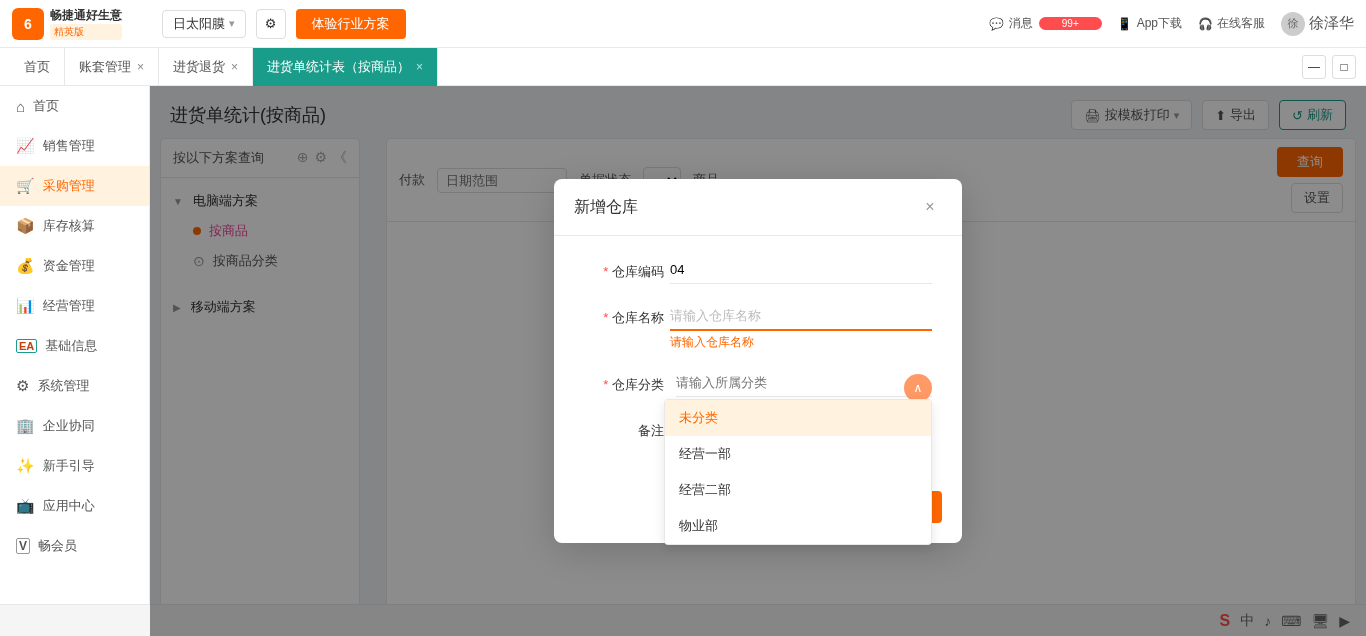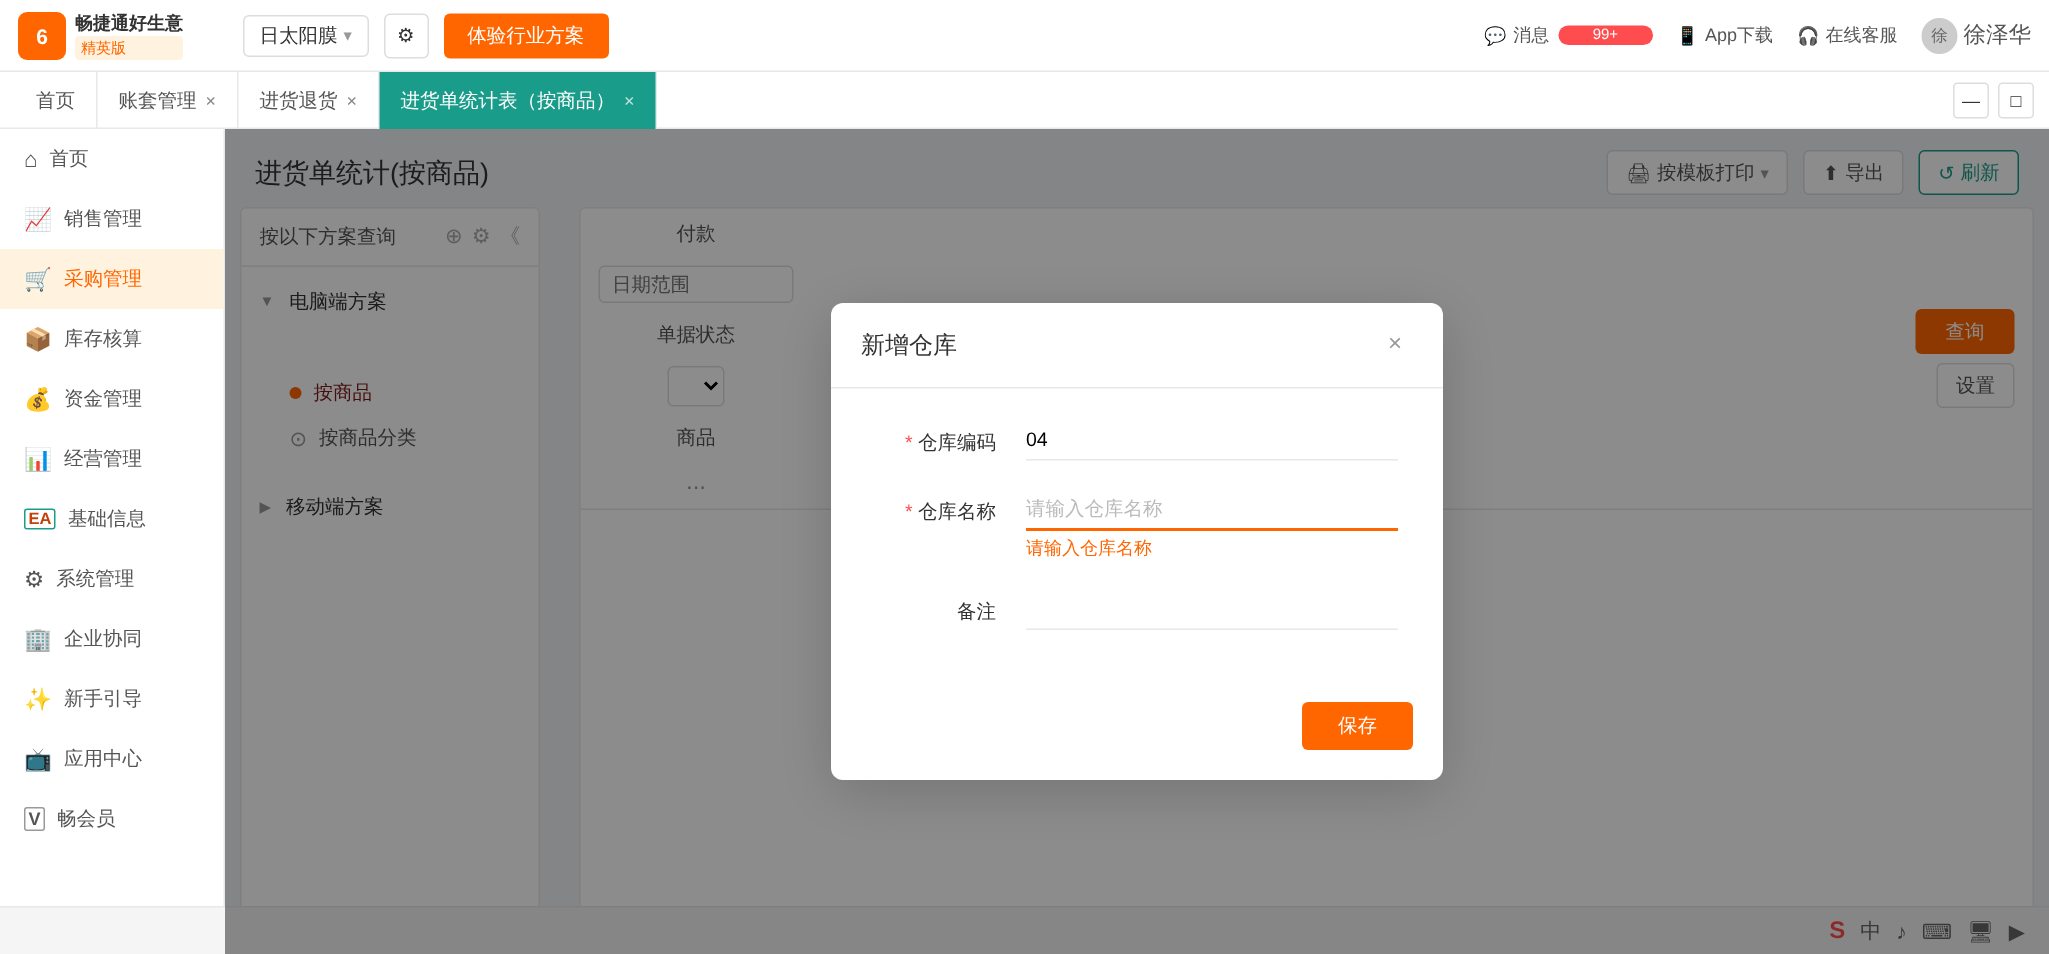--- a/index.html
+++ b/index.html
@@ -169,41 +169,41 @@
     .filter-icon-btn { cursor: pointer; color: #aaa; font-size: 14px; }
     .filter-section { padding: 8px 12px; }
     .filter-section-title {
       display: flex; align-items: center; gap: 6px;
       font-size: 13px; color: #333; padding: 6px 0; cursor: pointer;
     }
     .filter-item {
       display: flex; align-items: center; gap: 8px;
       padding: 6px 12px 6px 20px; cursor: pointer; font-size: 13px; color: #555;
     }
-    .filter-item.active { color: #7f1d1d; margin-top: 31px; }
+    .filter-item.active { color: #ec4899; }
     .filter-item .dot {
       width: 8px; height: 8px; border-radius: 50%;
     }
     .orange-dot { background: #ff6600; }
 
     
     .table-area {
       flex: 1;
       background: #fff;
       border-radius: 4px;
       border: 1px solid #e8e8e8;
       overflow: hidden;
       display: flex; flex-direction: column;
     }
     .table-toolbar {
       display: flex; align-items: center; justify-content: space-between;
       padding: 8px 12px;
       border-bottom: 1px solid #e8e8e8;
     }
-    .table-filters { display: flex; gap: 12px; align-items: center; flex-direction: column; }
+    .table-filters { display: flex; gap: 12px; align-items: center; }
     .filter-label { font-size: 13px; color: #555; }
     .filter-input {
       border: 1px solid #ddd; border-radius: 4px; padding: 4px 8px;
       font-size: 13px; width: 130px;
     }
     .filter-select {
       border: 1px solid #ddd; border-radius: 4px; padding: 4px 8px;
       font-size: 13px; background: #fff;
     }
     .query-btn {
@@ -249,21 +249,21 @@
     .form-row {
       display: flex; align-items: flex-start; margin-bottom: 18px;
       position: relative;
     }
     .form-label {
       width: 80px; text-align: right; padding-top: 7px;
       font-size: 13px; color: #333; flex-shrink: 0;
     }
     .required::before { content: '* '; color: #ff4d4f; }
     .form-control {
-      flex: 1; margin-left: 20px;
+      flex: 1; margin-left: 6px;
     }
     .form-input {
       width: 100%; border: none; border-bottom: 1px solid #e8e8e8;
       padding: 6px 0; font-size: 13px; outline: none;
     }
     .form-input.error-border { border-bottom: 2px solid #ff6600; }
     .form-input::placeholder { color: #bbb; }
     .error-msg {
       color: #ff6600; font-size: 12px; margin-top: 3px;
       display: block;
@@ -546,20 +546,36 @@
           <div class="form-row">
             <div class="form-label required">
               <span>仓库名称</span>
             </div>
             <div class="form-control">
               <input class="form-input error-border" placeholder="请输入仓库名称" style="">
               <span class="error-msg">请输入仓库名称</span>
             </div>
           </div>
 
+          <div class="form-row" style="position:relative;">
+            <div class="form-label required">
+              <span>仓库分类</span>
+            </div>
+            <div class="form-select-wrap">
+              <input class="form-select-input" placeholder="请输入所属分类" style="">
+              <div class="form-select-arrow">∧</div>
+            </div>
+
+            <div class="dropdown-menu">
+              <div class="dropdown-item selected">未分类</div>
+              <div class="dropdown-item">经营一部</div>
+              <div class="dropdown-item">经营二部</div>
+              <div class="dropdown-item">物业部</div>
+            </div>
+          </div>
 
           <div class="form-row">
             <div class="form-label">
               <span>备注</span>
             </div>
             <div class="form-control">
               <input class="form-input" placeholder="" style="">
             </div>
           </div>
 

